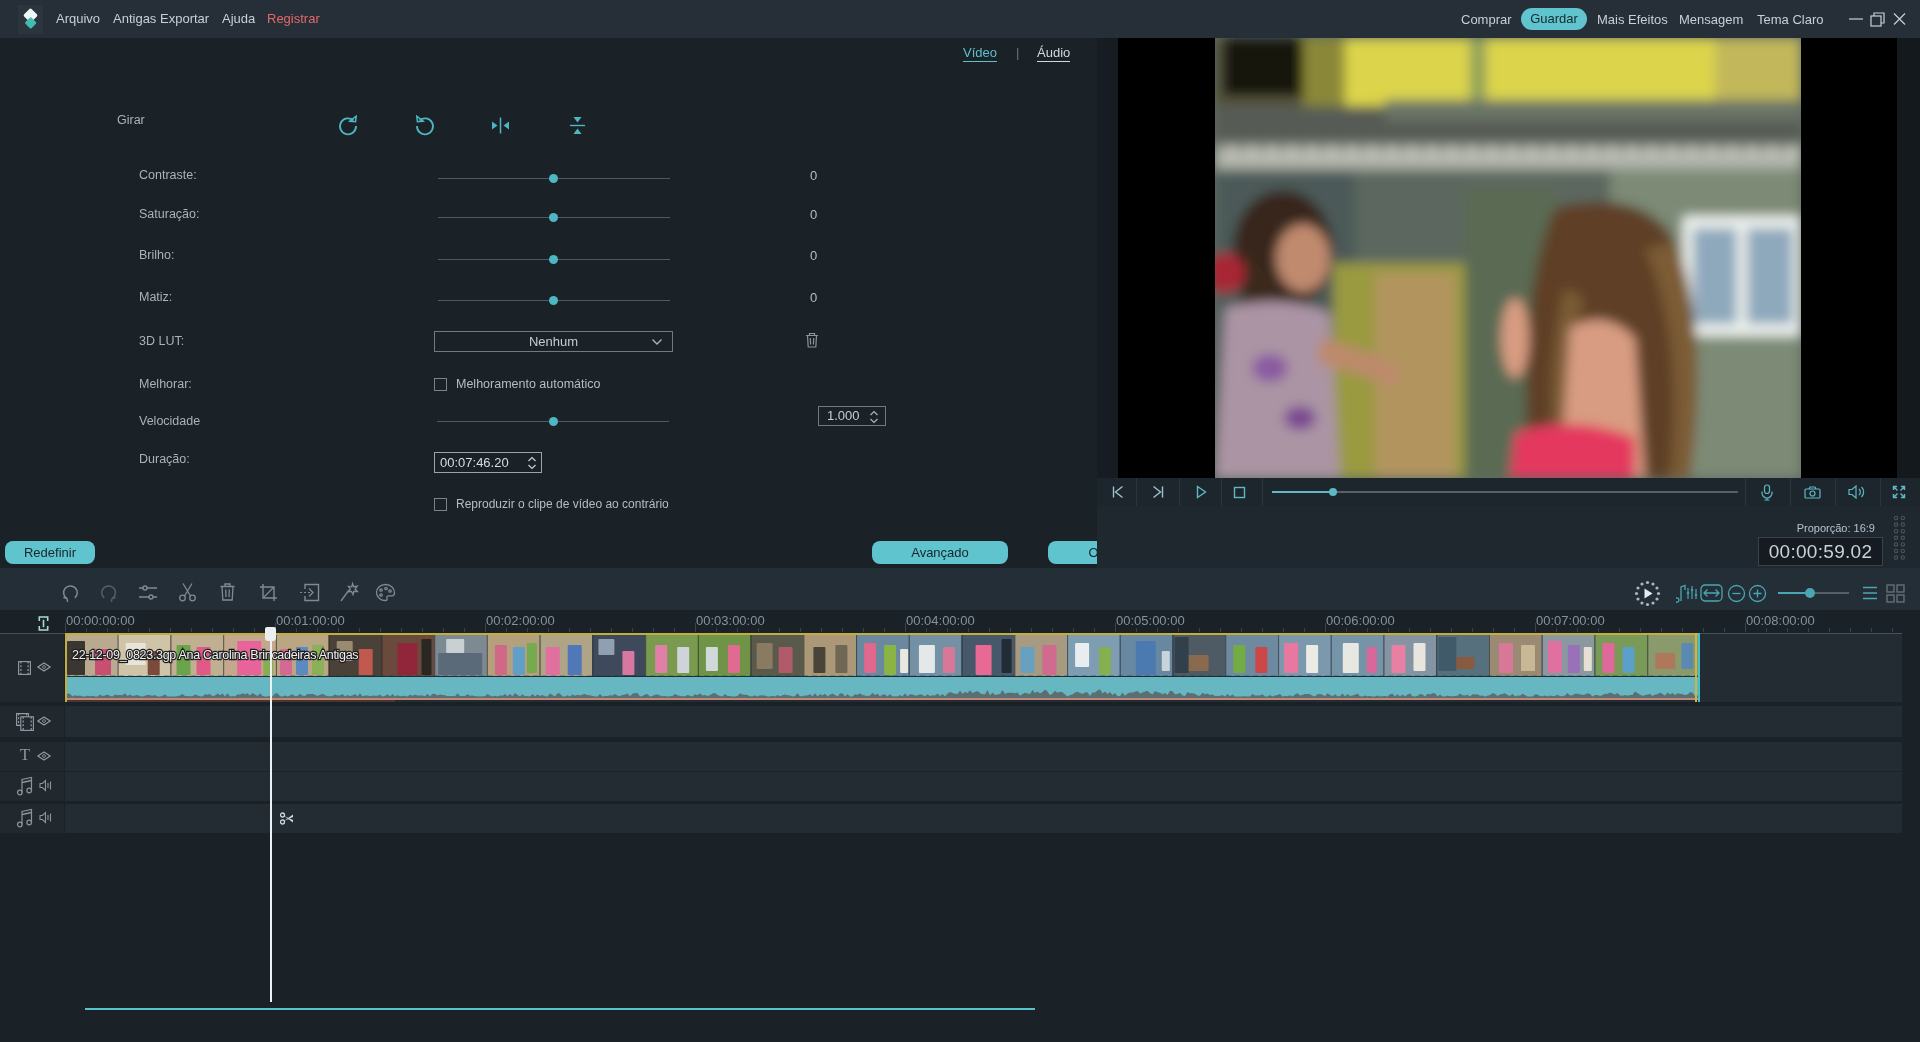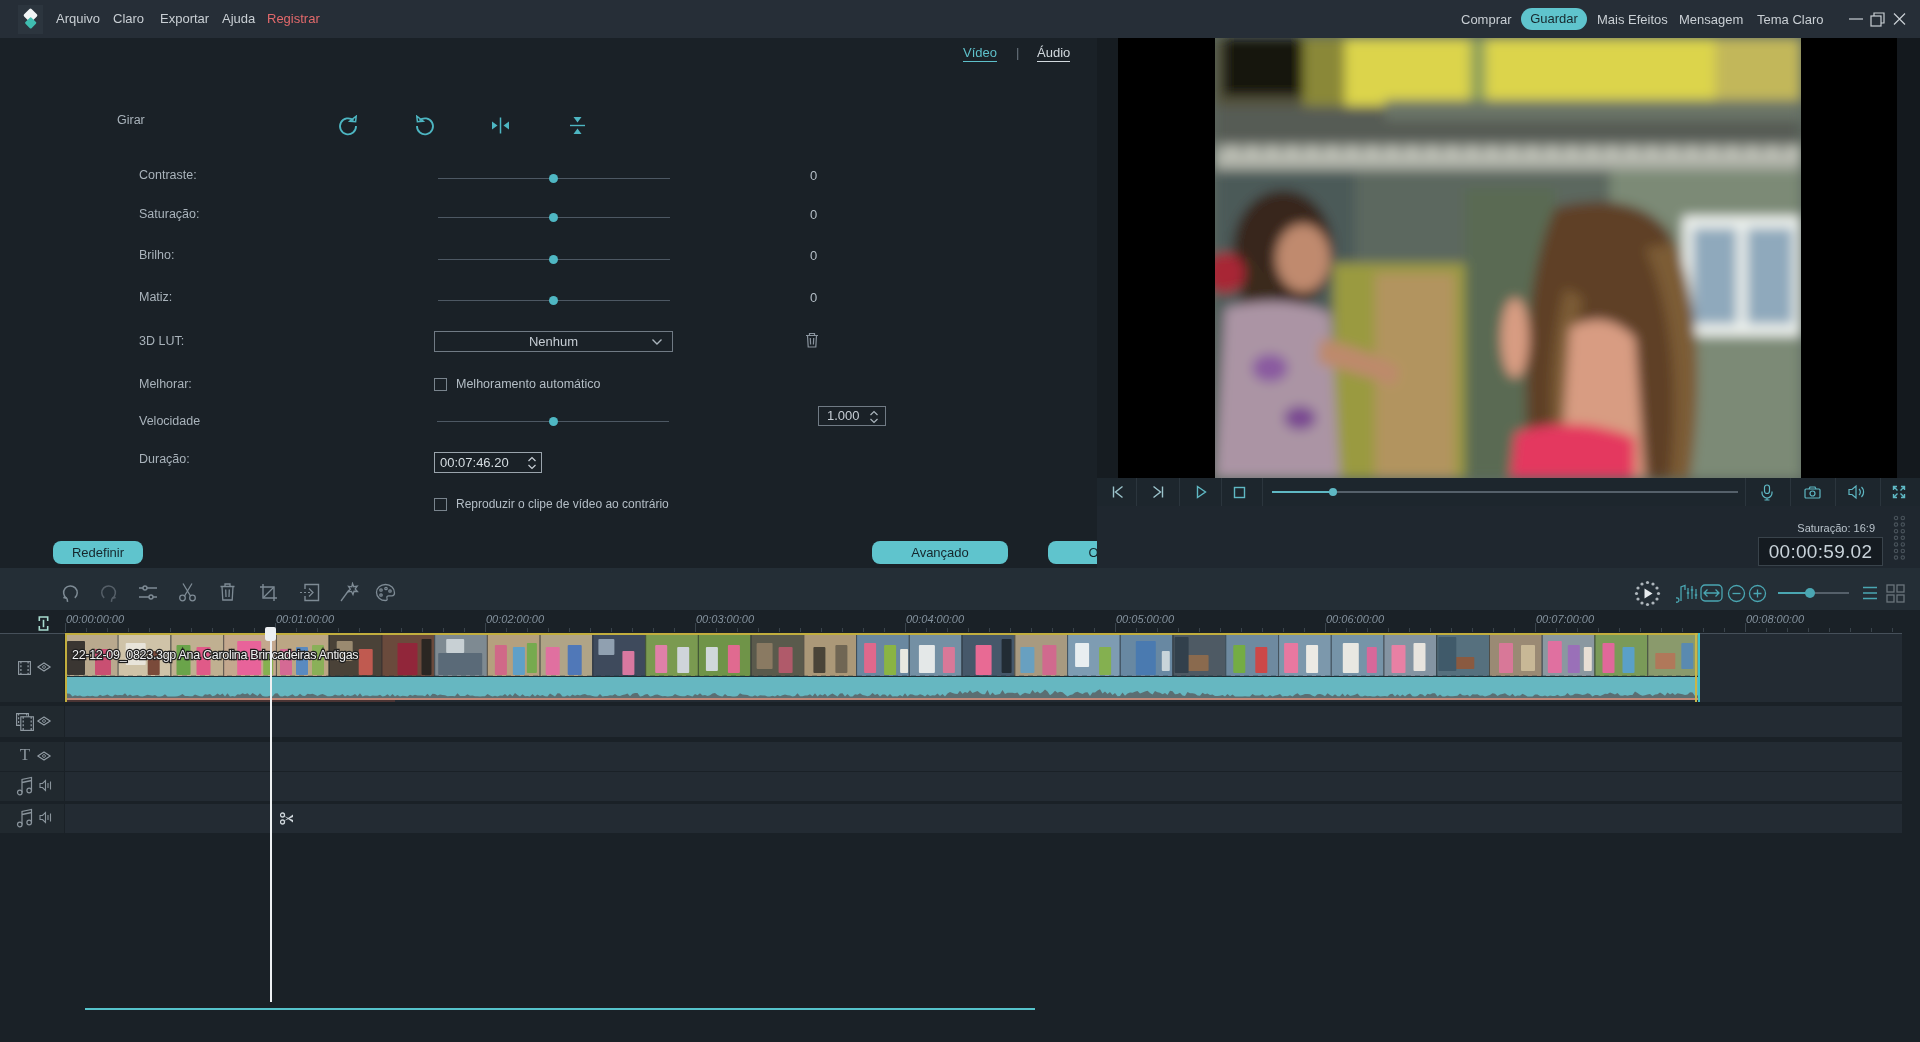--- a/index.html
+++ b/index.html
@@ -28,21 +28,21 @@
 #controlsbar { position:absolute; left:1097px; top:478px; width:823px; height:28px; background:#1d262d; }
 #belowcontrols { position:absolute; left:1097px; top:506px; width:823px; height:64px; background:#1f272f; }
 #timebox { position:absolute; left:1758px; top:537px; width:125px; height:29px; background:#151b21; border:1px solid #39434b; color:#c9d3da; font-size:19px; text-align:center; line-height:27px; letter-spacing:0.3px; }
 
 #tl-toolbar { position:absolute; left:0; top:568px; width:1920px; height:42px; background:#242e36; }
 #tl-area { position:absolute; left:0; top:610px; width:1920px; height:402px; background:#1a2127; }
 .trackband { position:absolute; left:65px; width:1837px; background:#232b33; }
 .trackleft { position:absolute; left:0; width:64px; background:#21292f; }
 #clip { position:absolute; left:65px; top:23px; width:1635px; height:69px; }
 #bottombar { position:absolute; left:0; top:1012px; width:1920px; height:30px; background:#1f262c; }
-.ruler-label { position:absolute; top:3px; font-size:11px; color:#84929e;font-style:italic; }
+.ruler-label { position:absolute; top:3px; font-size:13px; color:#84929e; }
 .tick { position:absolute; width:1px; height:4px; background:#39434b; top:18px; }
 svg { display:block; }
 </style>
 </head>
 <body>
 <div id="stage">
 
   <div id="topbar">
     <div id="logo">
         <svg width="25" height="29" viewBox="0 0 25 29">
@@ -50,21 +50,21 @@
           <rect x="8.4" y="13.6" width="8.6" height="8.6" rx="1.2" fill="#3fbdb0" transform="rotate(45 12.7 17.9)"></rect>
         </svg>
       </div>
     <svg class="abs" style="left:1845px; top:10px;" width="70" height="18" viewBox="0 0 70 18" fill="none" stroke="#c9cfd4" stroke-width="1.2">
         <path d="M4,9 L18,9"></path>
         <rect x="26" y="6" width="10" height="10"></rect>
         <path d="M29,6 L29,3 L39,3 L39,13 L36,13"></path>
         <path d="M49,3.5 L60,14.5 M60,3.5 L49,14.5"></path>
       </svg>
     <div class="menuitem" style="left:56px;">Arquivo</div>
-    <div class="menuitem" style="left:113px;">Claro</div>
+    <div class="menuitem" style="left:113px;">Antigas</div>
     <div class="menuitem" style="left:160px;">Exportar</div>
     <div class="menuitem" style="left:222px;">Ajuda</div>
     <div class="menuitem" style="left:267px; color:#e2696b;">Registrar</div>
     <div class="topright" style="left:1461px;">Comprar</div>
     <div id="guardar">Guardar</div>
     <div class="topright" style="left:1597px;">Mais Efeitos</div>
     <div class="topright" style="left:1679px;">Mensagem</div>
     <div class="topright" style="left:1757px;">Tema Claro</div>
   </div>
 
@@ -140,21 +140,21 @@
         <div class="slider-thumb" style="left:112px;"></div>
       </div>
     <div style="position:absolute; left:818px; top:368px; width:68px; height:20px; border:1px solid #707a84; color:#c6cdd4; font-size:13px; line-height:18px; padding-left:8px;">1.000</div>
 
     <div class="label" style="left:139px; top:414px;">Duração:</div>
     <div style="position:absolute; left:434px; top:414px; width:108px; height:21px; border:1px solid #9aa4ac; color:#d6dde2; font-size:13px; line-height:19px; padding-left:5px;">00:07:46.20</div>
 
     <div style="position:absolute; left:434px; top:460px; width:13px; height:13px; border:1px solid #79848d;"></div>
     <div class="label" style="left:456px; top:459px; color:#b4bec6; font-size:12px;">Reproduzir o clipe de vídeo ao contrário</div>
 
-    <div class="tealbtn" style="left:5px; top:503px; width:90px; line-height:23px;margin-left:48px;">Redefinir</div>
+    <div class="tealbtn" style="left:5px; top:503px; width:90px; line-height:23px;">Redefinir</div>
     <div class="tealbtn" style="left:872px; top:503px; width:136px; line-height:23px;">Avançado</div>
     <div class="tealbtn" style="left:1048px; top:503px; width:72px; line-height:23px;padding-left:28px;">OK</div>
   </div>
 
   <div id="divider"></div>
   <div id="preview-black"></div>
   <div id="rightstrip"></div>
   <div id="video">
       <svg width="586" height="440" viewBox="0 0 586 440">
 <defs>
@@ -278,21 +278,21 @@
       </svg>
     <svg class="abs" style="left:751px; top:6px;" width="18" height="16" viewBox="0 0 18 16" fill="none" stroke="#5fb8c4" stroke-width="1.2">
         <path d="M1,5.5 L4,5.5 L8,2 L8,14 L4,10.5 L1,10.5 Z"></path>
         <path d="M11,5 A4,4 0 0 1 11,11 M13.5,3 A7,7 0 0 1 13.5,13"></path>
       </svg>
     <svg class="abs" style="left:795px; top:7px;" width="14" height="14" viewBox="0 0 14 14" fill="none" stroke="#5fb8c4" stroke-width="1.4">
         <path d="M1.5,5 L1.5,1.5 L5,1.5 M9,1.5 L12.5,1.5 L12.5,5 M12.5,9 L12.5,12.5 L9,12.5 M5,12.5 L1.5,12.5 L1.5,9 M1.5,1.5 L5.5,5.5 M12.5,1.5 L8.5,5.5 M12.5,12.5 L8.5,8.5 M1.5,12.5 L5.5,8.5"></path>
       </svg>
   </div>
   <div id="belowcontrols">
-    <div style="position:absolute; left:678px; top:16px; width:100px; font-size:11px; color:#b9c3cb; text-align:right;">Saturação: 16:9</div>
+    <div style="position:absolute; left:678px; top:16px; width:100px; font-size:11px; color:#b9c3cb; text-align:right;">Proporção: 16:9</div>
     <svg class="abs" style="left:796px; top:9px;" width="14" height="50" viewBox="0 0 14 50" fill="none" stroke="#4a545c" stroke-width="1.1">
         <circle cx="3" cy="3.0" r="1.7"></circle>
         <circle cx="9.8" cy="3.0" r="1.7"></circle>
         <circle cx="3" cy="9.6" r="1.7"></circle>
         <circle cx="9.8" cy="9.6" r="1.7"></circle>
         <circle cx="3" cy="16.2" r="1.7"></circle>
         <circle cx="9.8" cy="16.2" r="1.7"></circle>
         <circle cx="3" cy="22.8" r="1.7"></circle>
         <circle cx="9.8" cy="22.8" r="1.7"></circle>
         <circle cx="3" cy="29.4" r="1.7"></circle>

